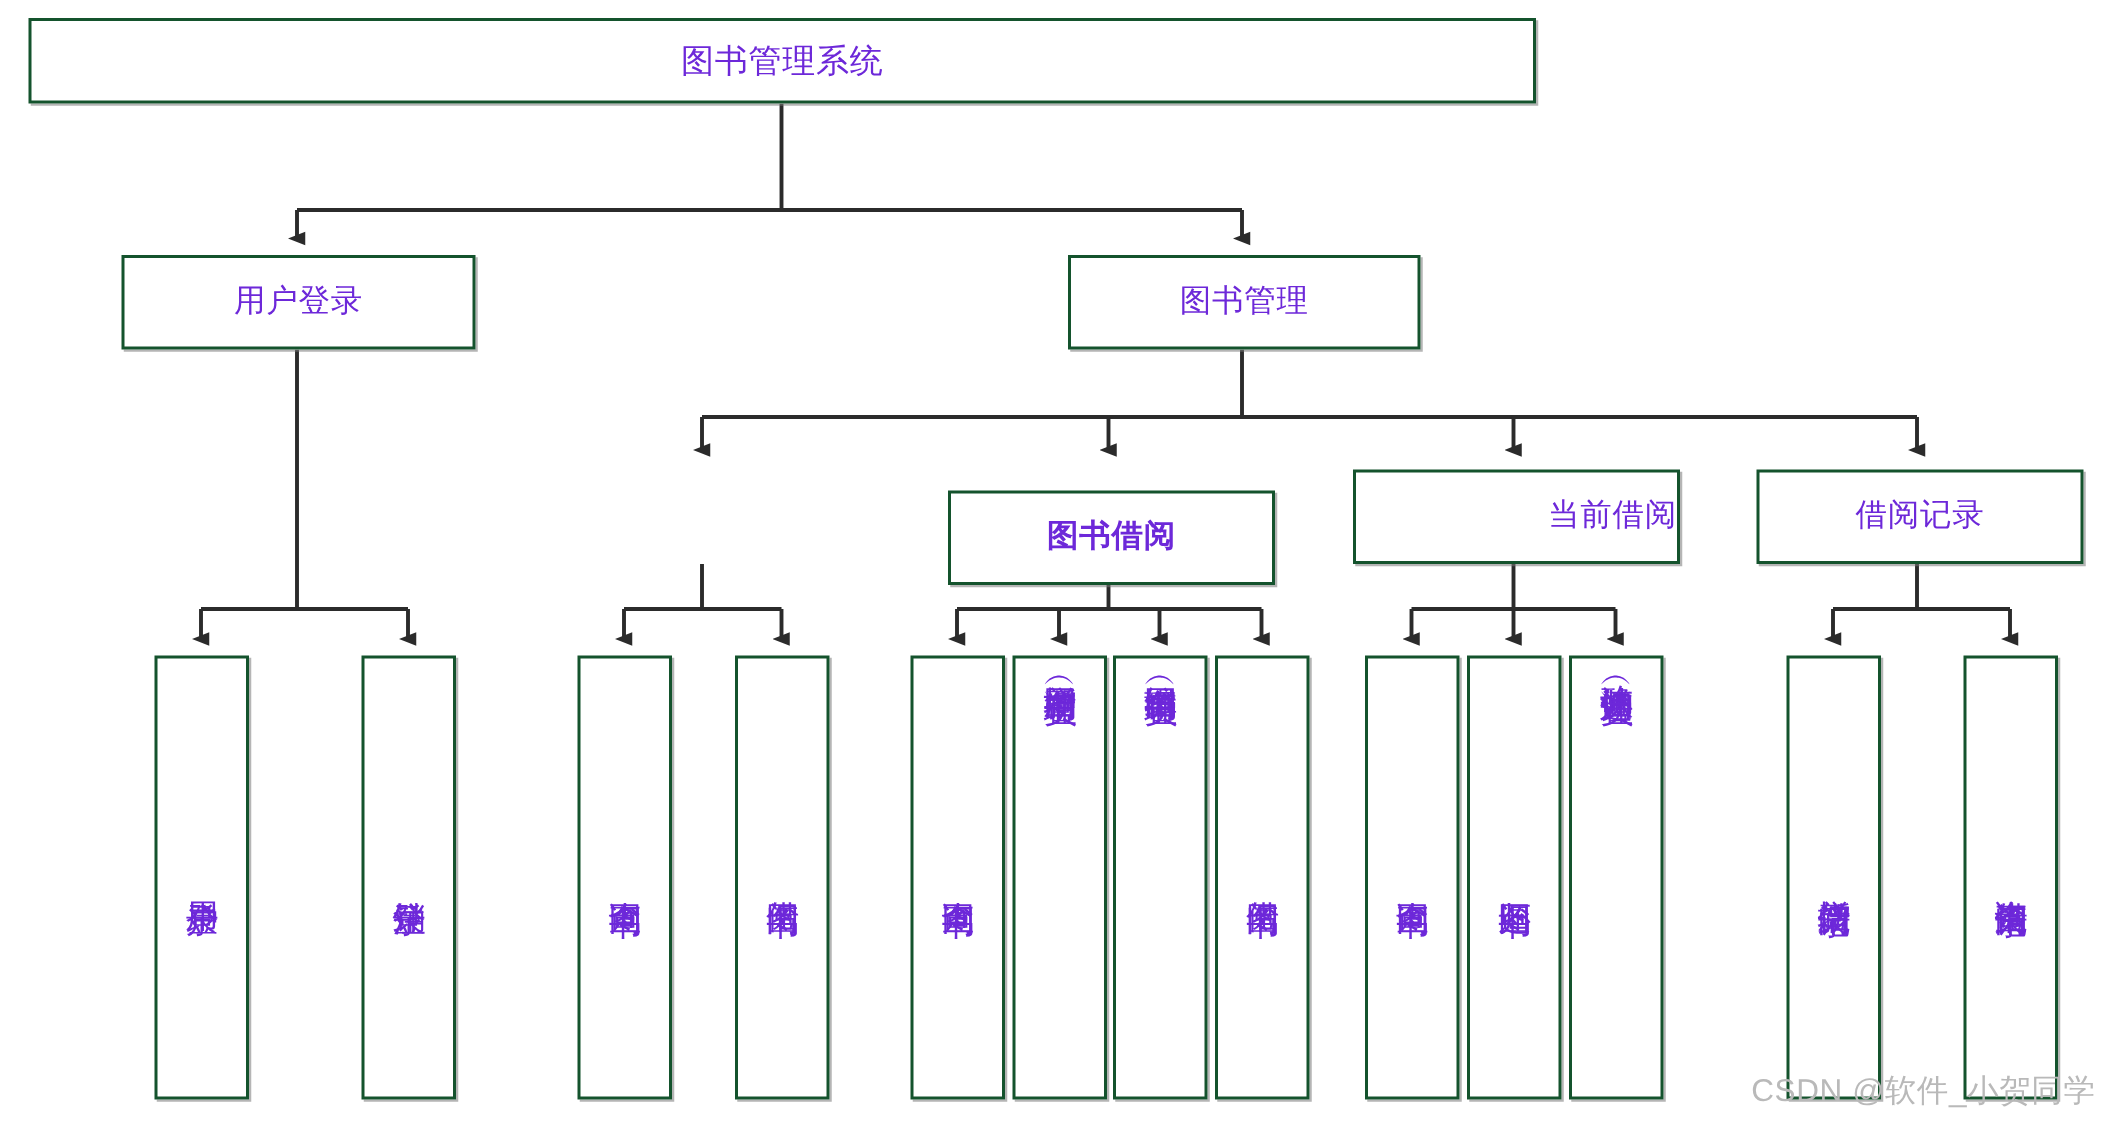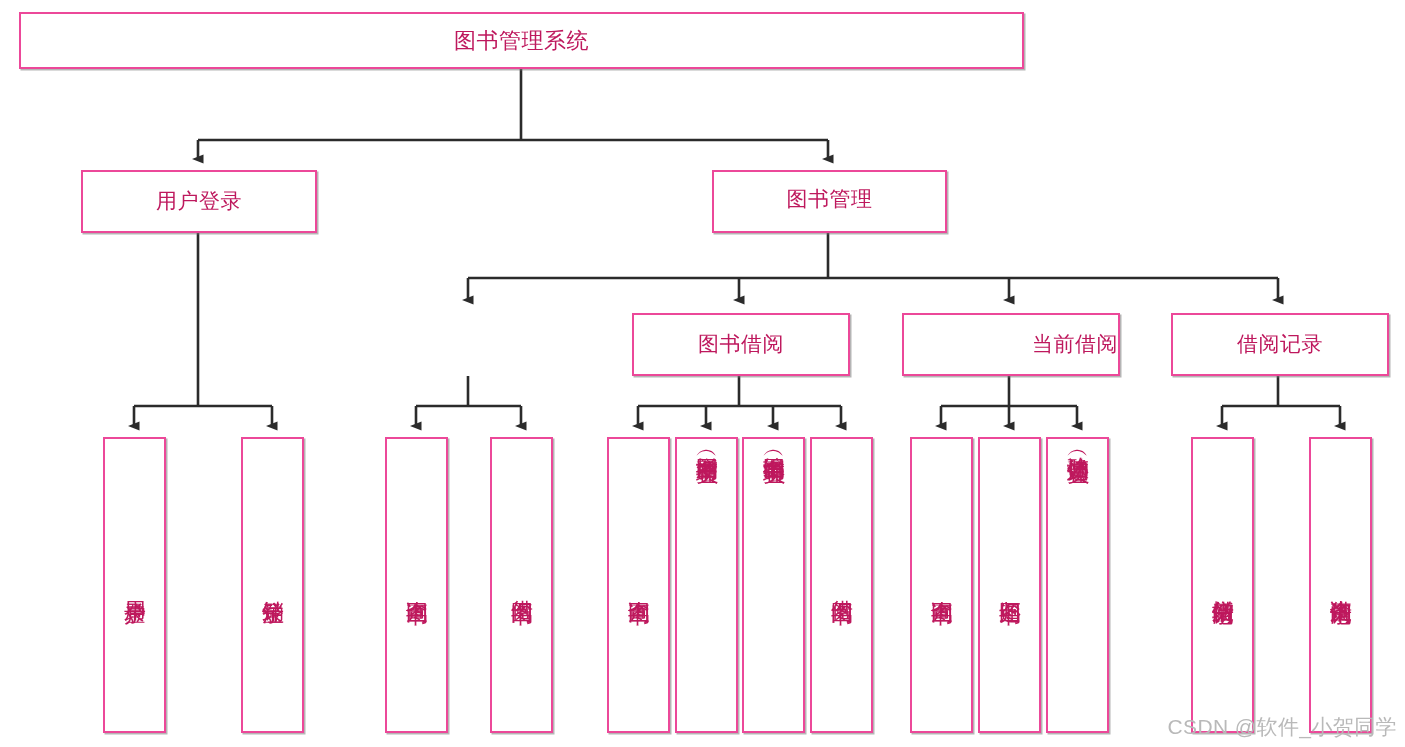--- a/index.html
+++ b/index.html
@@ -22,26 +22,26 @@
     left: 0;
     top: 0;
     width: 1405px;
     height: 747px;
     pointer-events: none;
   }
   .node {
     position: absolute;
     box-sizing: border-box;
     background: #ffffff;
-    border: 2px solid #ec4899;
+    border: 2px solid #14532d;
     box-shadow: 1.5px 1.5px 0 0 rgba(120,120,120,0.55);
     display: flex;
     align-items: center;
     justify-content: center;
-    color: #be185d;
+    color: #6d28d9;
     z-index: 2;
   }
   .node .lbl {
     display: block;
     text-align: center;
     line-height: 1.15;
     white-space: nowrap;
   }
   .h-node .lbl {
     font-size: 21px;
@@ -134,25 +134,25 @@
     </g>
   </svg>
 
   <div class="node root h-node" style="left:19px; top:12px; width:1005px; height:57px;">
     <span class="lbl">图书管理系统</span>
   </div>
 
   <div class="node h-node" style="left:81px; top:170px; width:236px; height:63px;">
     <span class="lbl">用户登录</span>
   </div>
-  <div class="node h-node" style="left:712px; top:170px; width:235px; height:63px;font-family:Liberation Mono, monospace;">
+  <div class="node h-node" style="left:712px; top:170px; width:235px; height:63px;">
     <span class="lbl">图书管理</span>
   </div>
 
-  <div class="node h-node" style="left:632px; top:313px; width:218px; height:63px;">
+  <div class="node h-node" style="left:632px; top:327px; width:218px; height:63px;font-weight:bold;">
     <span class="lbl">图书借阅</span>
   </div>
   <div class="node h-node" style="left:902px; top:313px; width:218px; height:63px;justify-content:flex-end;">
     <span class="lbl">当前借阅</span>
   </div>
   <div class="node h-node" style="left:1171px; top:313px; width:218px; height:63px;">
     <span class="lbl">借阅记录</span>
   </div>
 
   <div class="node leaf center-v" style="left:103px; top:437px; width:63px; height:296px;">

